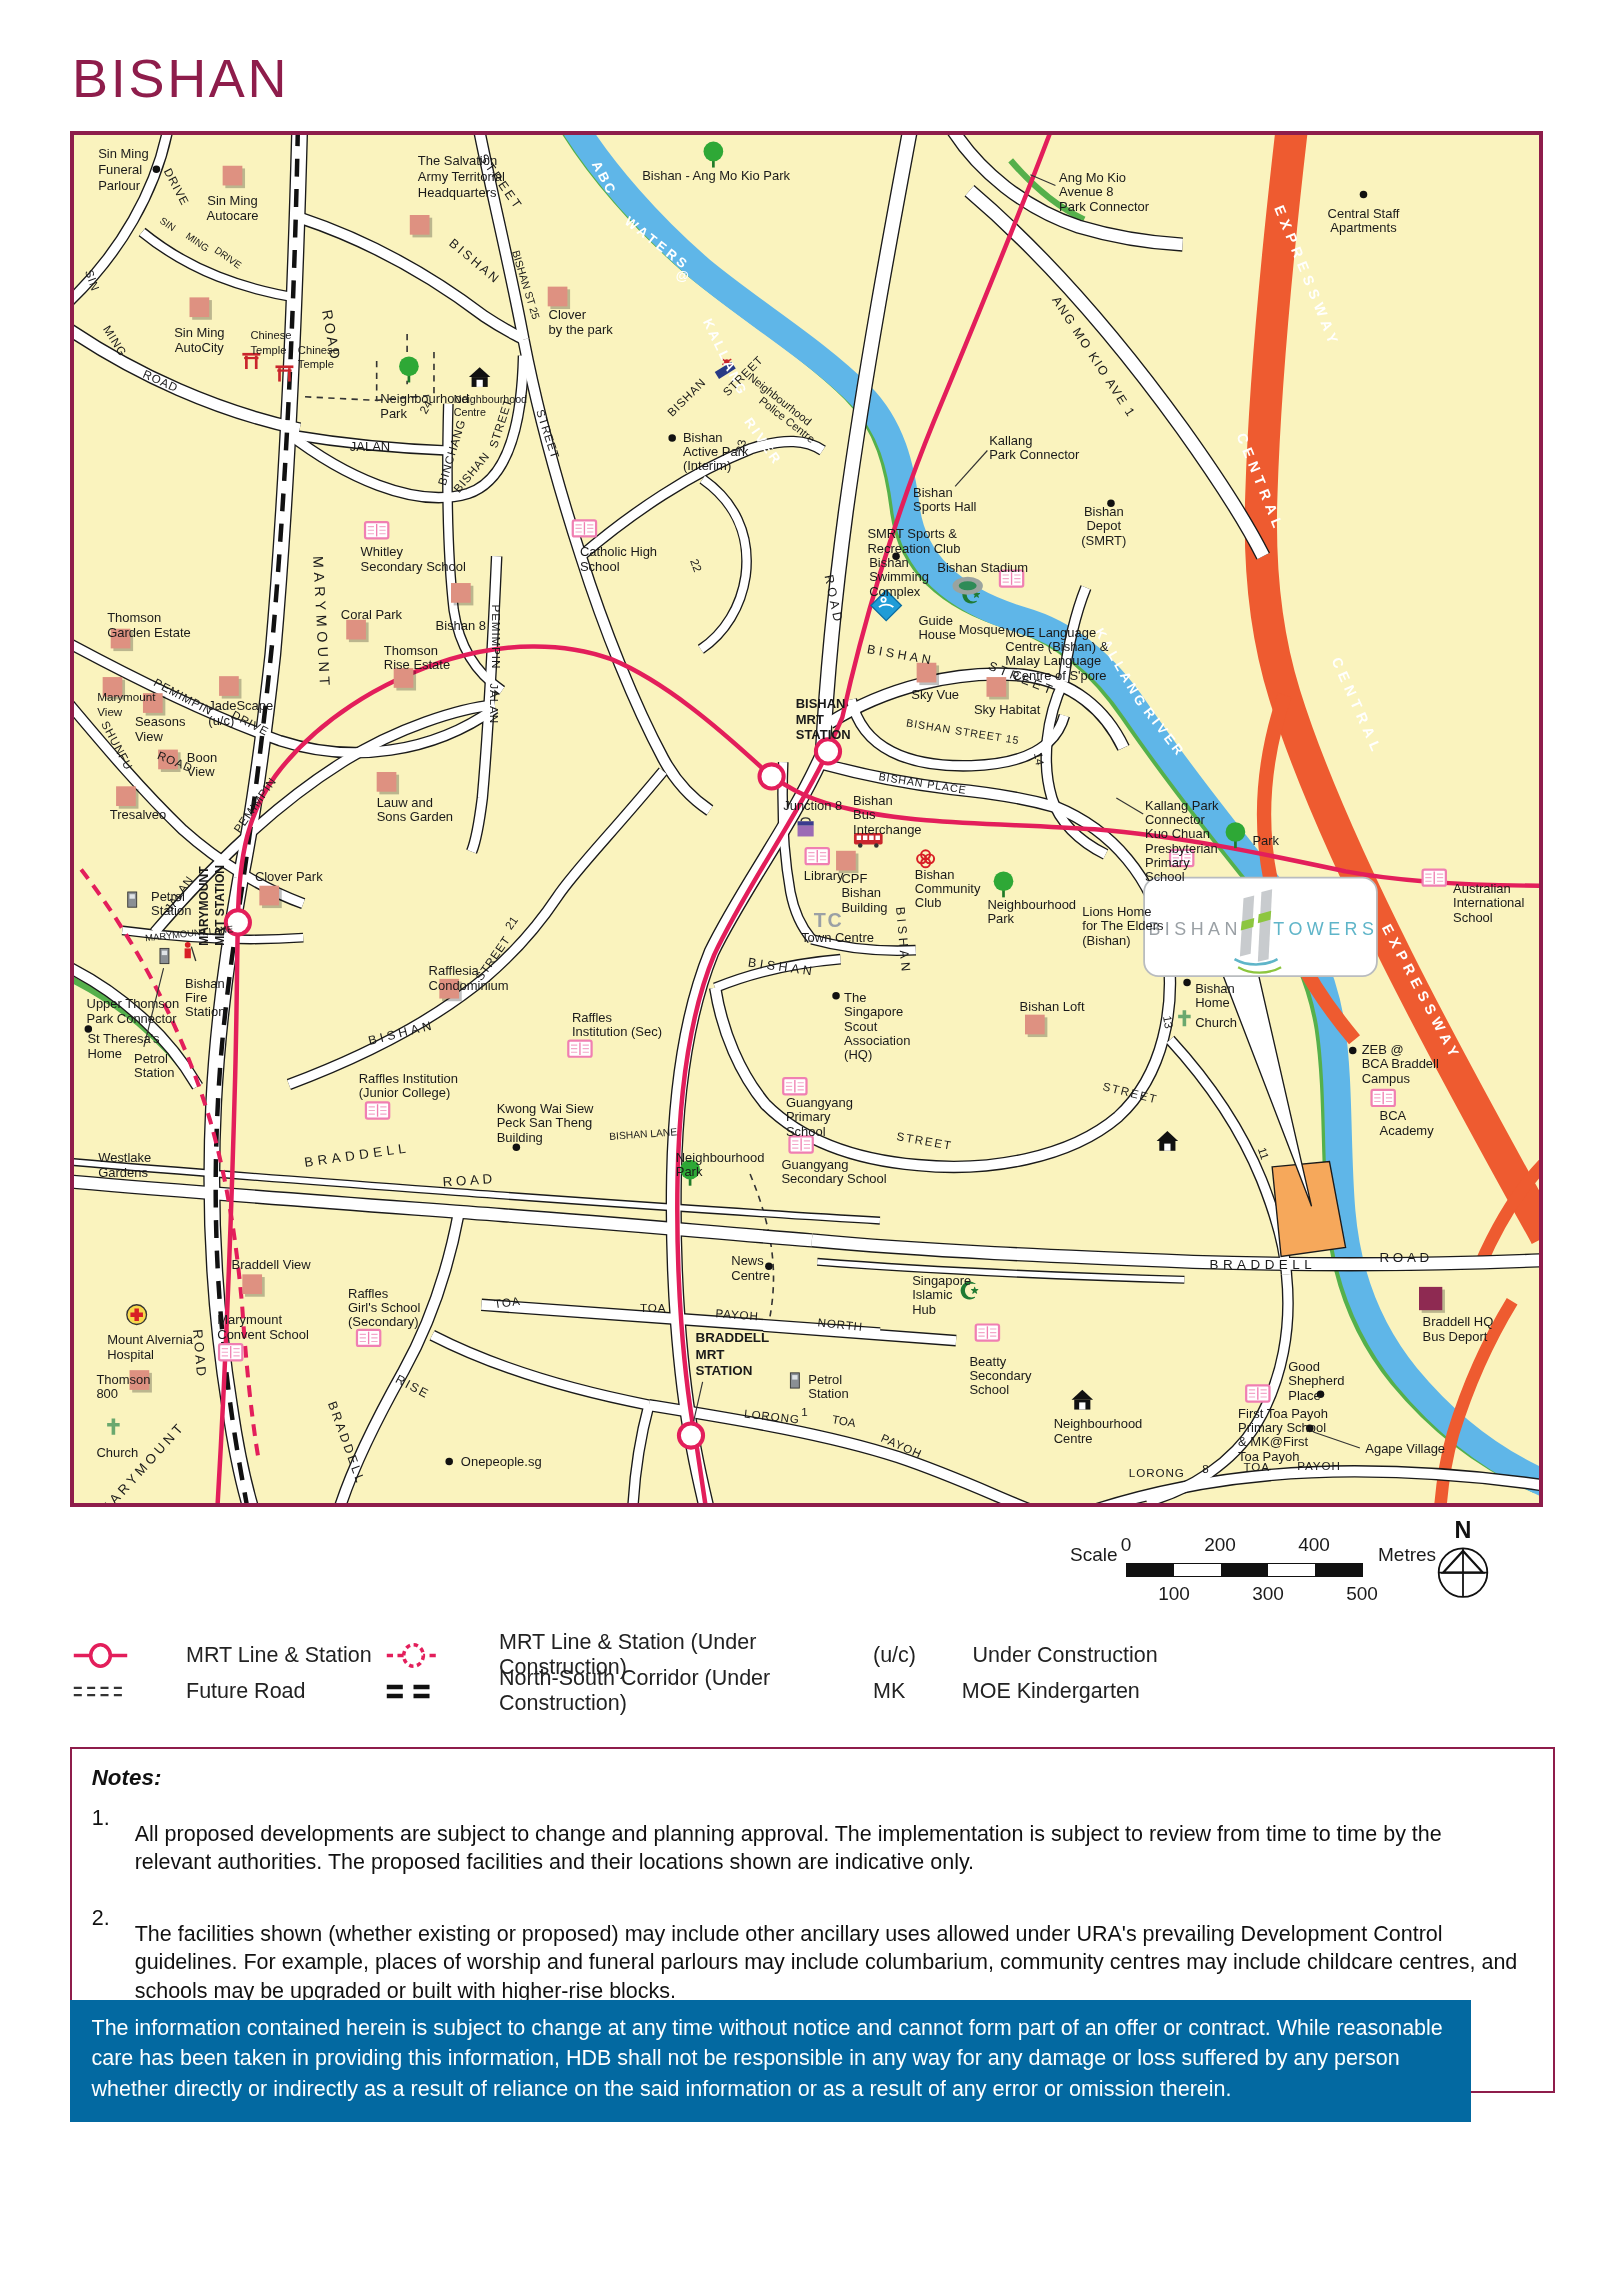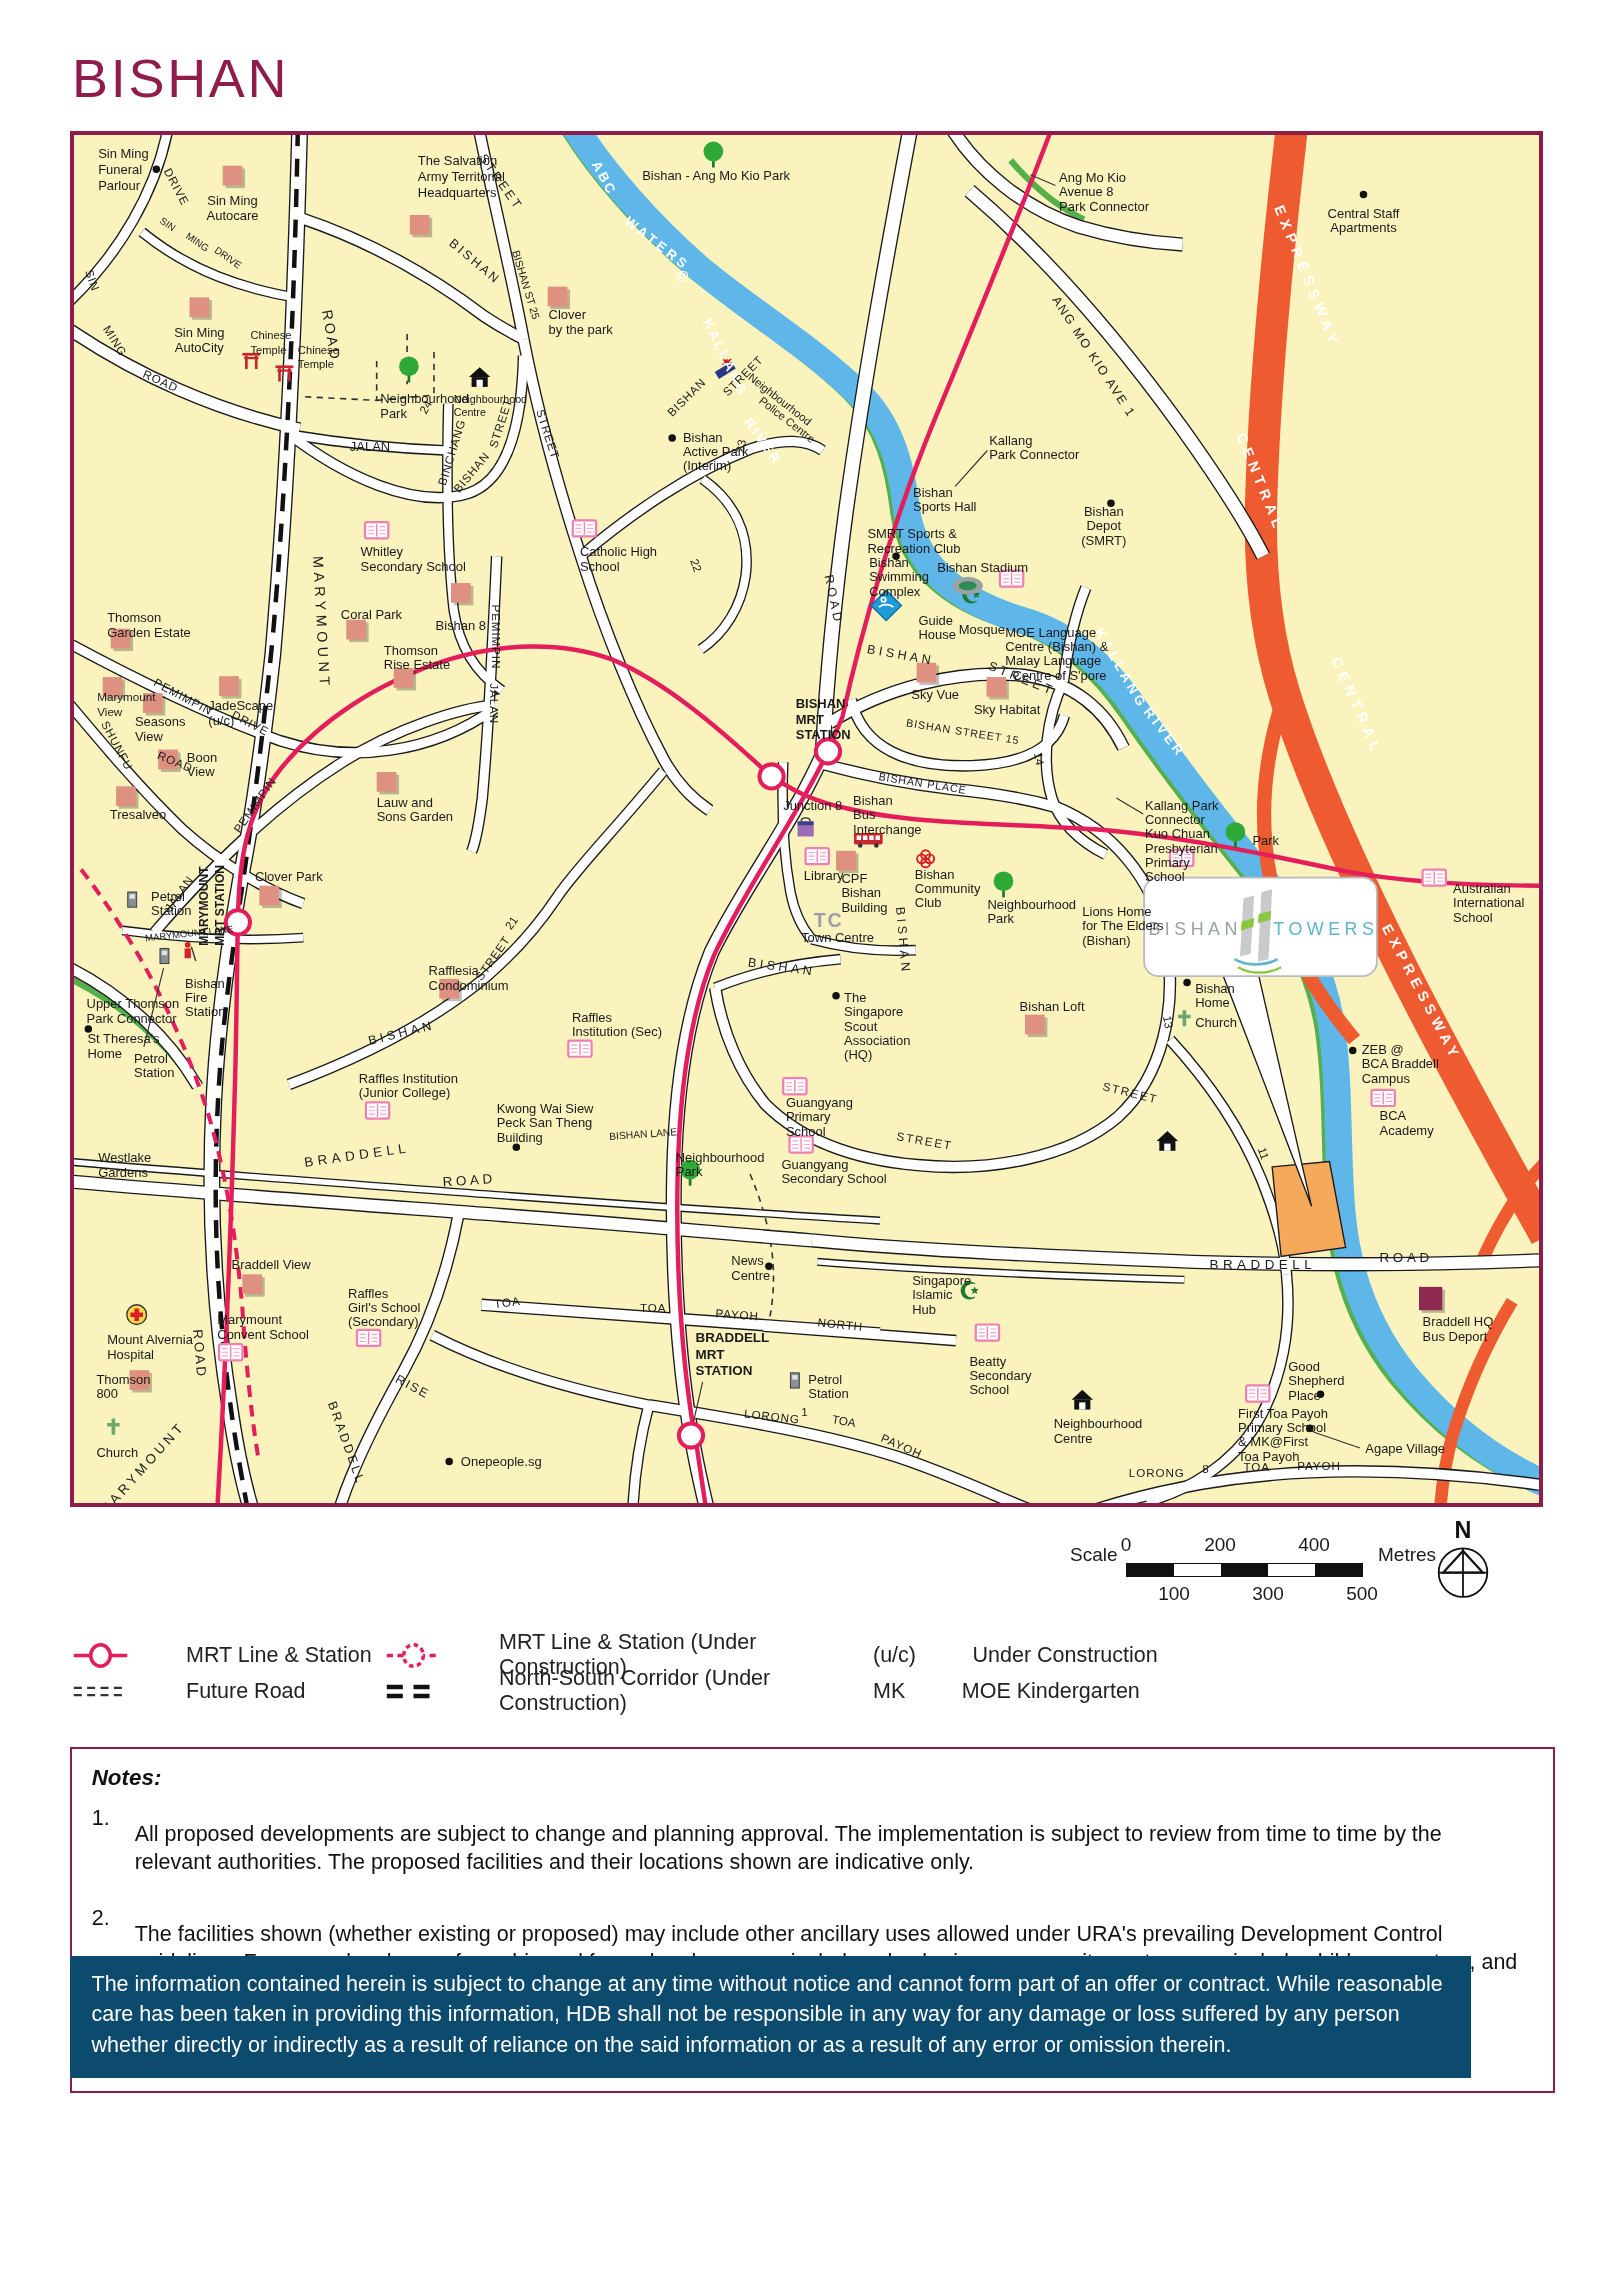--- a/index.html
+++ b/index.html
@@ -27,21 +27,21 @@
   .lg-c1{width:313px;flex:0 0 313px;}
   .lg-c2{width:488px;flex:0 0 488px;}
   .lg-pre{font-size:21.5px;margin-right:12.5px;}
   
   #notes{position:absolute;left:70px;top:1747px;width:1442px;border:2.7px solid #8E1D4B;padding:12.5px 19.7px 18px 19.7px;color:#111;}
   #notes-title{font-weight:bold;font-style:italic;font-size:22.4px;margin:3.6px 0 12.5px 0;}
   .note{display:flex;font-size:21.5px;line-height:1.32;margin-bottom:11.6px;}
   .note .n{width:27px;flex:0 0 27px;}
   .note p{margin:16px;}
   
-  #disclaimer{position:absolute;left:70px;top:1956px;width:1358px;background:#0c4a6e;color:#fff;font-size:21.5px;line-height:1.42;padding:12.5px 21.5px 18px 21.5px;}
+  #disclaimer{position:absolute;left:70px;top:2000px;width:1358px;background:#0369a1;color:#fff;font-size:21.5px;line-height:1.42;padding:12.5px 21.5px 18px 21.5px;}
 </style>
 </head>
 <body>
 
 <div id="title">BISHAN</div>
 
 <div id="map-frame">
   <svg id="map-svg" width="1465" height="1368" viewBox="0 0 1636 1527">
       <rect x="0" y="0" width="1636" height="1527" fill="#FAF3BE"></rect>
       <path d="M 258 292 L 338 296 L 338 252" fill="none" stroke="#333" stroke-width="1.8" stroke-dasharray="7,6" stroke-linecap="butt"></path>

